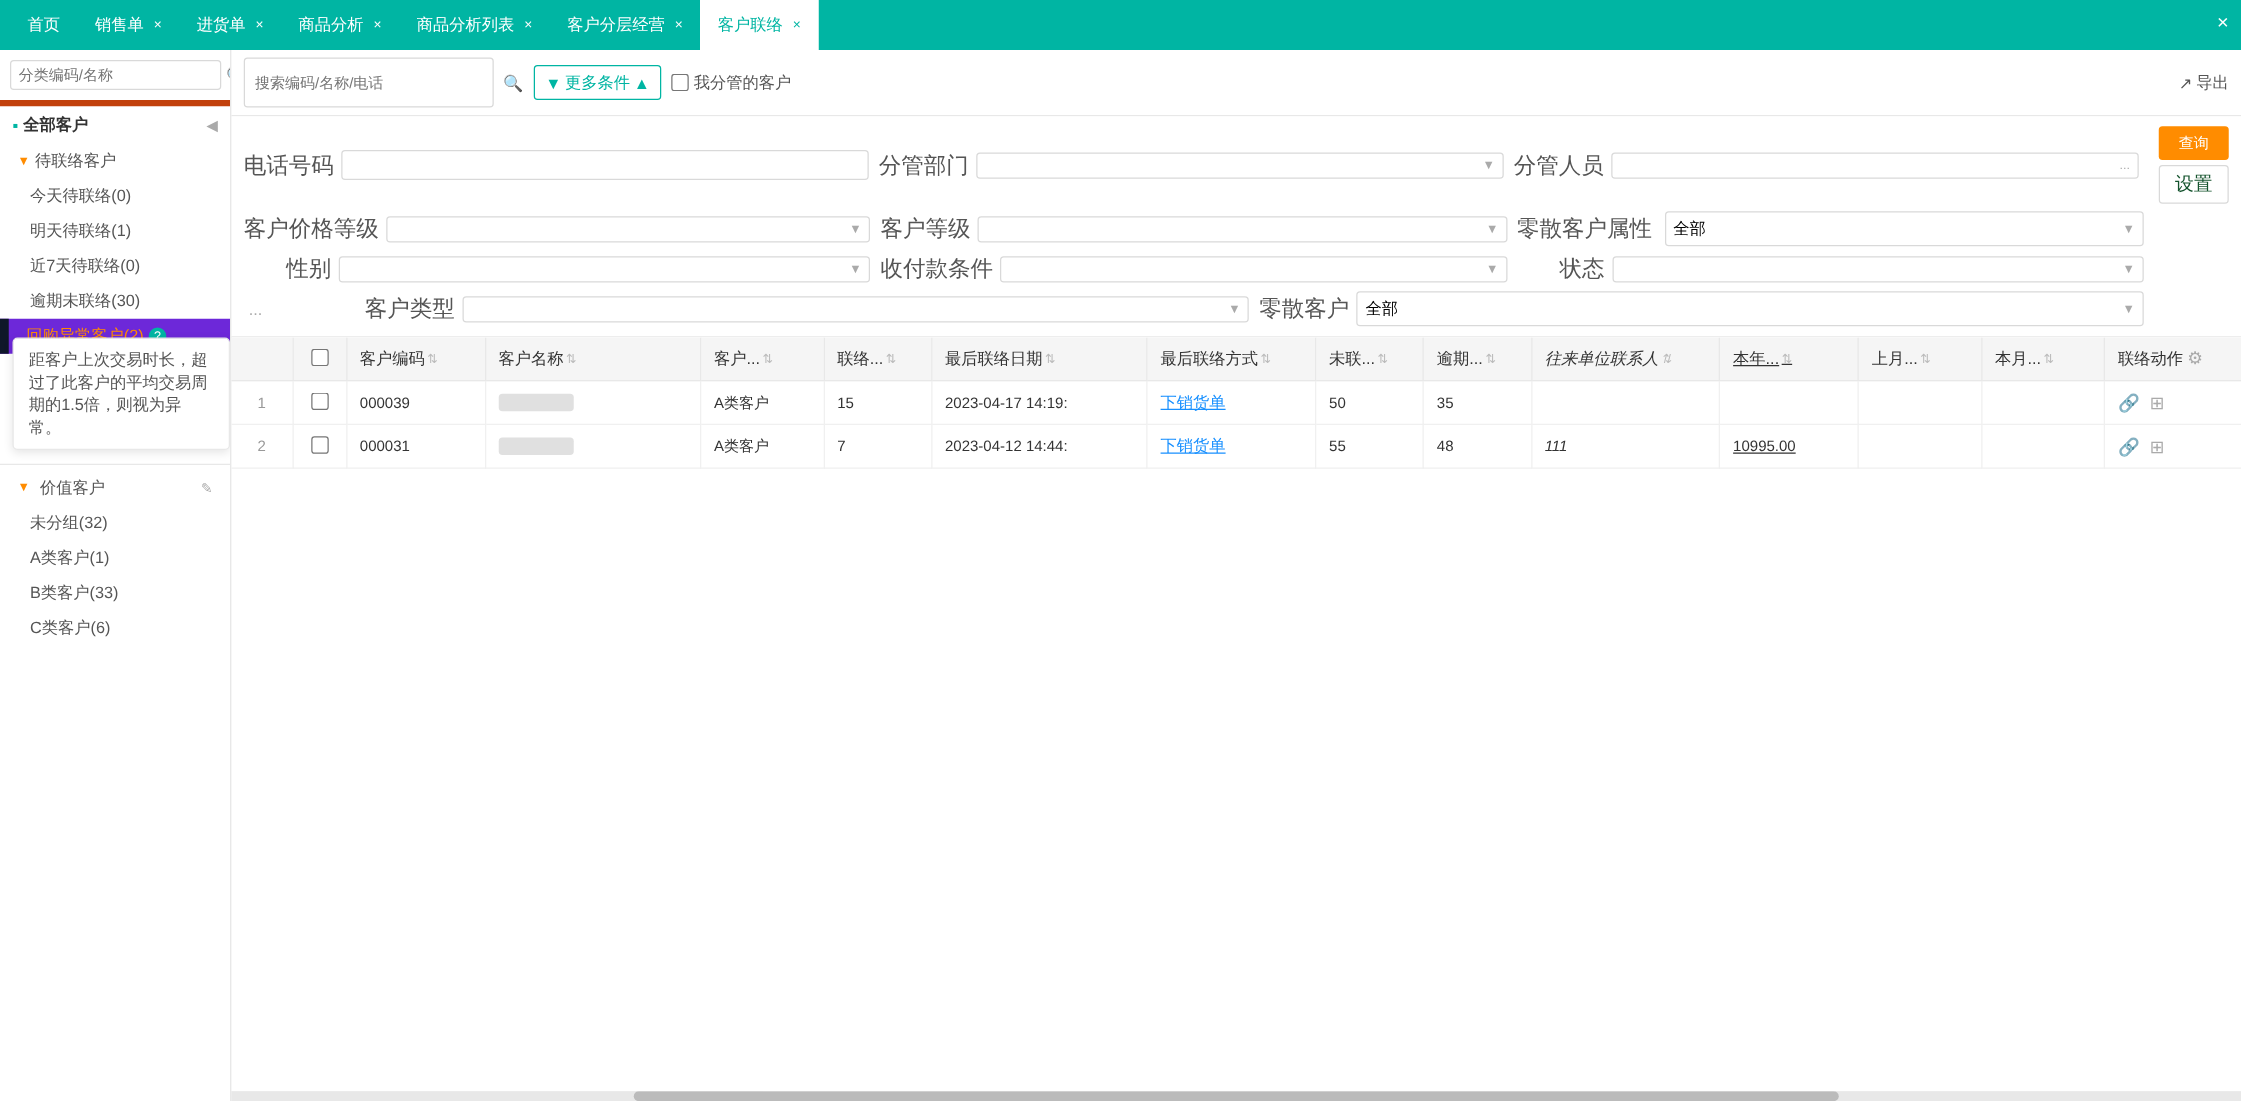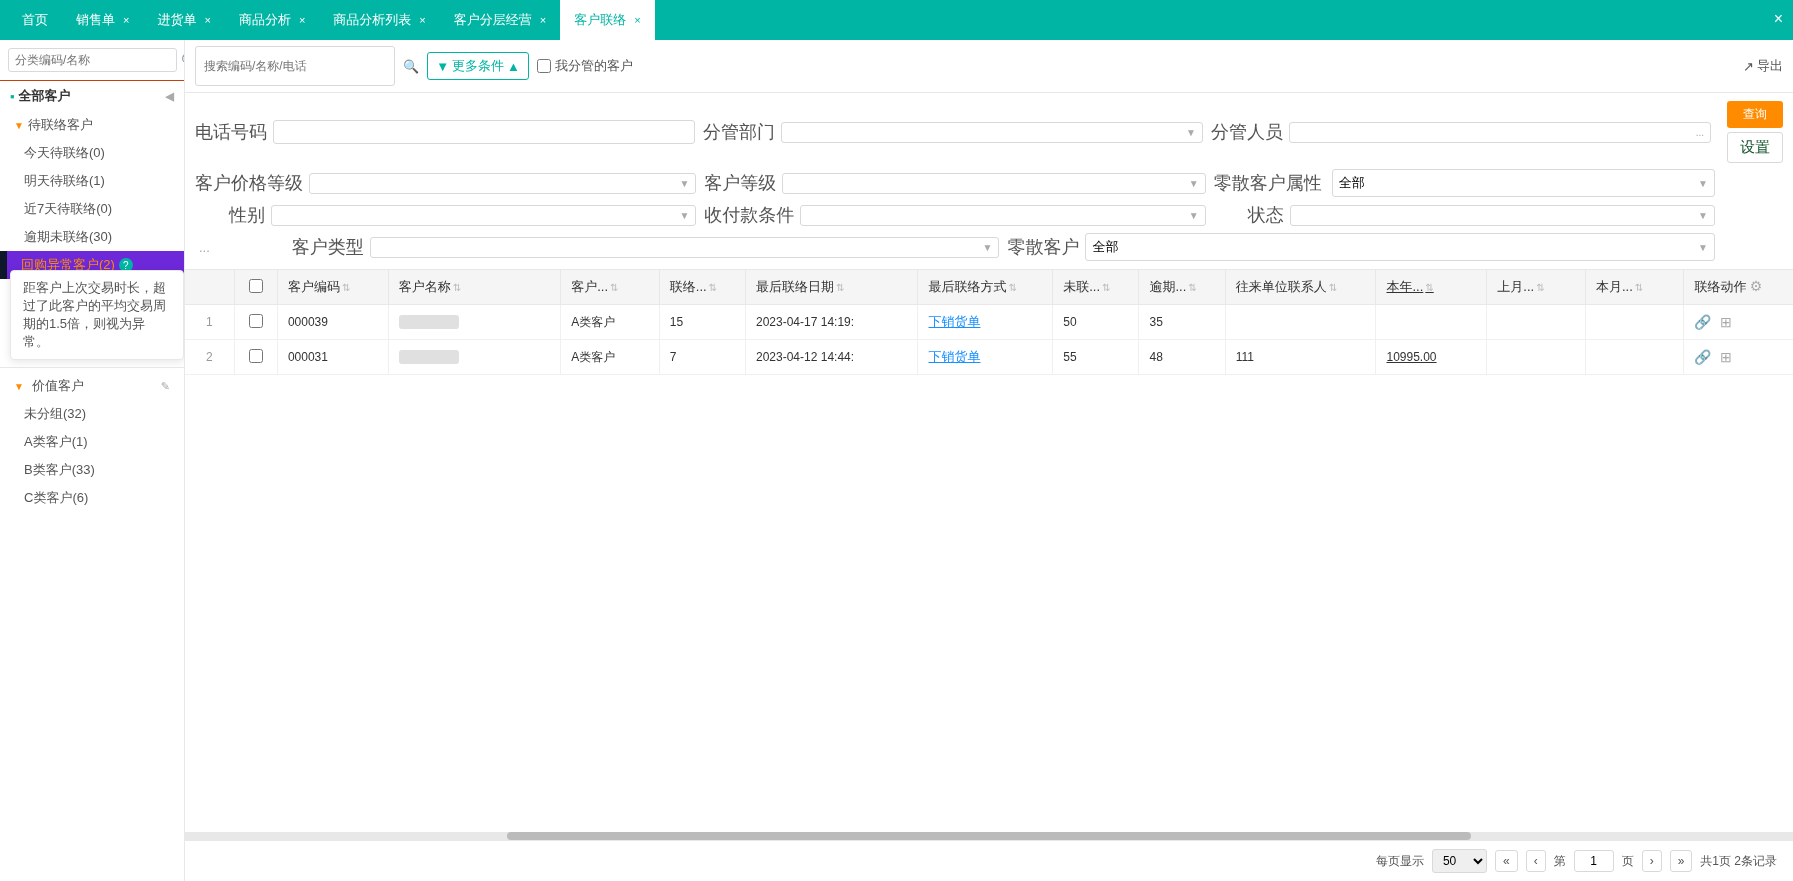--- a/index.html
+++ b/index.html
@@ -21,21 +21,21 @@
 
     
     .main-layout { display: flex; height: calc(881px - 40px); }
 
     
     .sidebar {
       width: 185px; background: #fff; border-right: 1px solid #e8e8e8;
       display: flex; flex-direction: column; overflow-y: auto; flex-shrink: 0;
     }
     .sidebar-search {
-      display: flex; align-items: center; padding: 8px; border-bottom: 1px solid #c2410c;
+      display: flex; align-items: center; padding: 8px; border-bottom: 5px solid #c2410c;
     }
     .sidebar-search input {
       flex: 1; border: 1px solid #d9d9d9; border-radius: 3px; padding: 4px 6px;
       font-size: 12px; outline: none;
     }
     .sidebar-search .search-icon { color: #aaa; margin-left: 4px; cursor: pointer; }
     .sidebar-header {
       display: flex; align-items: center; padding: 6px 10px; font-weight: bold;
       color: #333; cursor: pointer; font-size: 13px;
     }
@@ -133,21 +133,21 @@
     .col-num { width: 40px; text-align: center; color: #999; }
     .col-check { width: 32px; text-align: center; }
     .col-code { width: 90px; }
     .col-name { width: 140px; }
     .col-type { width: 80px; }
     .col-contact { width: 70px; }
     .col-date { width: 140px; }
     .col-way { width: 90px; }
     .col-uncontact { width: 70px; }
     .col-overdue { width: 70px; }
-    .col-company { width: 100px; }
+    .col-company { width: 100px; font-style: italic; }
     .col-year { width: 90px; text-decoration: underline; }
     .col-lastmonth { width: 80px; }
     .col-thismonth { width: 80px; }
     .col-action { width: 70px; }
     .th-sortable { display: flex; align-items: center; gap: 2px; cursor: pointer; }
     .sort-icon { color: #bbb; font-size: 10px; }
     .link-text { color: #1890ff; text-decoration: underline; cursor: pointer; }
     .action-icons { display: flex; gap: 8px; align-items: center; }
     .action-icon { color: #aaa; cursor: pointer; font-size: 14px; }
     .blurred-text {
@@ -574,30 +574,14 @@
             </td>
           </tr>
         </tbody>
       </table>
     </div>
 
     <div class="bottom-scroll">
       <div class="bottom-scroll-thumb"></div>
     </div>
 
-    <div class="pagination">
-      <span class="pagination-label">每页显示</span>
-      <select class="pagination-select">
-        <option>50</option>
-        <option>100</option>
-        <option>200</option>
-      </select>
-      <button class="page-nav-btn">«</button>
-      <button class="page-nav-btn">‹</button>
-      <span class="pagination-label">第</span>
-      <input class="page-input" type="text" value="1" style="">
-      <span class="pagination-label">页</span>
-      <button class="page-nav-btn">›</button>
-      <button class="page-nav-btn">»</button>
-      <span class="page-total">共1页 2条记录</span>
-    </div>
   </div>
 </div>
 
 </body></html>

